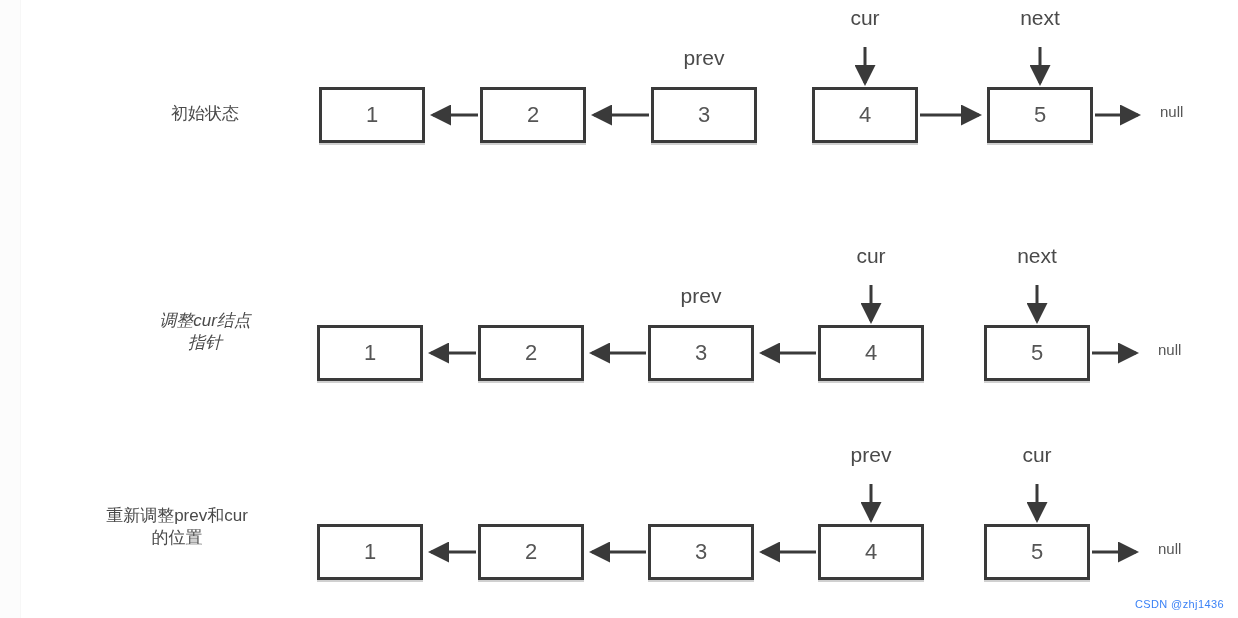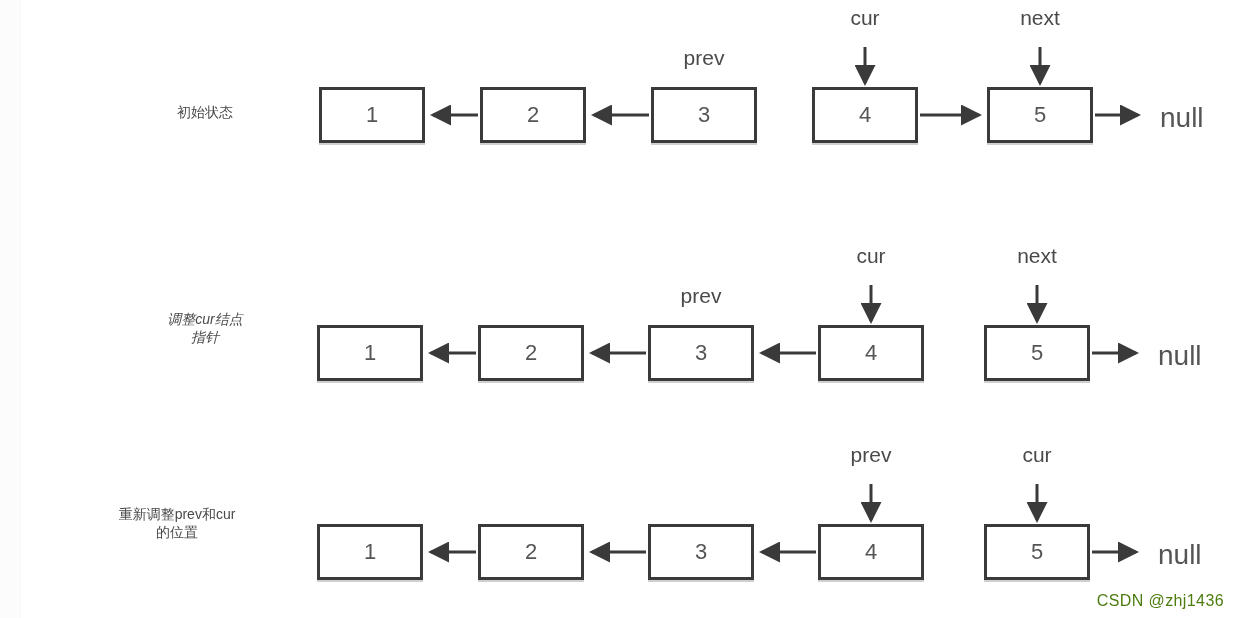--- a/index.html
+++ b/index.html
@@ -40,39 +40,39 @@
     justify-content: center;
     font-size: 22px;
     color: #555555;
     line-height: 1;
     box-shadow: 0 2px 0 0 rgba(120,120,120,0.35);
   }
   
   .row-label {
     position: absolute;
     text-align: center;
-    font-size: 14px;
+    font-size: 17px;
     color: #4a4a4a;
     line-height: 1.30;
     white-space: pre-line;
   }
   
   .ptr-label {
     position: absolute;
     font-size: 21px;
     color: #4a4a4a;
     text-align: left;
     line-height: 1;
     white-space: nowrap;
     transform: translateX(-50%);
   }
   
   .null-label {
     position: absolute;
-    font-size: 28px;
+    font-size: 15px;
     color: #555555;
     line-height: 1;
     white-space: nowrap;
   }
   
   .arrow-layer {
     position: absolute;
     left: 0;
     top: 0;
     width: 1238px;
@@ -81,22 +81,22 @@
   }
   .arrow-layer line {
     stroke: #3a3a3a;
     stroke-width: 3;
   }
   
   .watermark {
     position: absolute;
     right: 14px;
     bottom: 8px;
-    font-size: 16px;
-    color: #4d7c0f;
+    font-size: 11px;
+    color: #3b82f6;
     letter-spacing: 0.4px;
     white-space: nowrap;
   }
 </style>
 </head>
 <body>
 
 <div id="canvas">
   <div class="left-strip"></div>
   <svg class="arrow-layer" viewBox="0 0 1238 618" width="1238" height="618">

